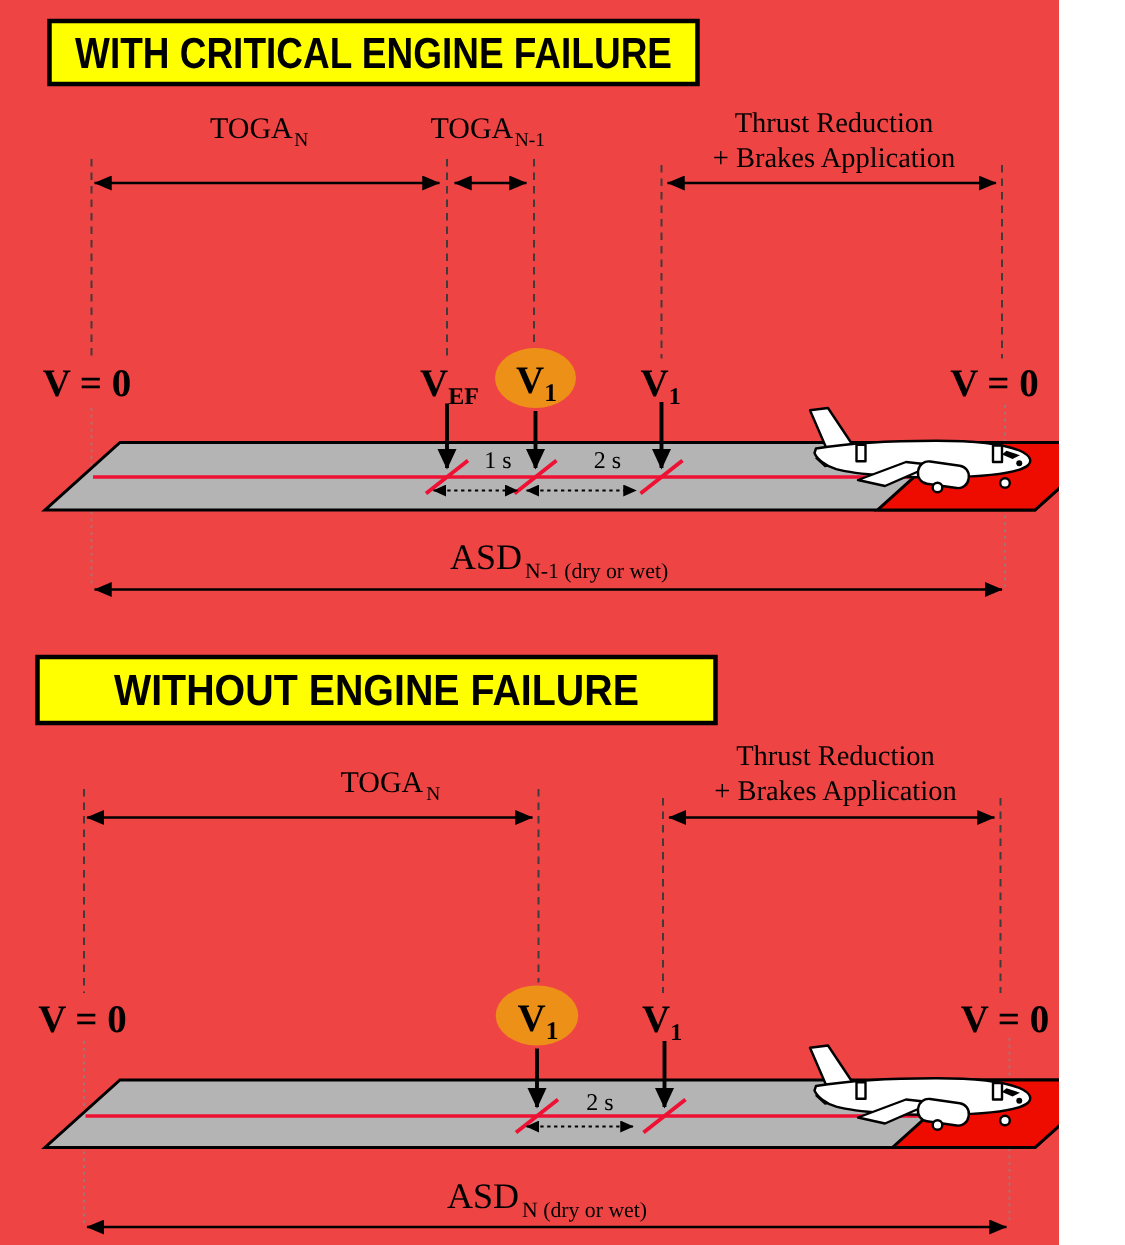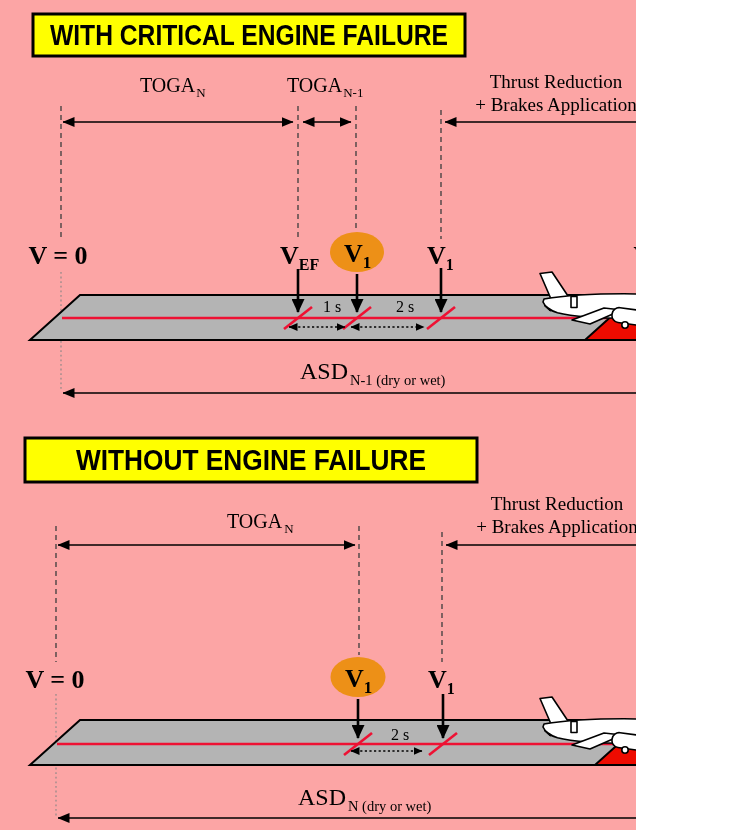--- a/index.html
+++ b/index.html
@@ -1,16 +1,16 @@
 <!DOCTYPE html>
 <html><head>
 <meta charset="utf-8">
 <style>
   html,body{margin:0;padding:0;background:#ffffff;}
-  .stage{position:relative;width:636px;height:830px;background:#fca5a5;overflow:hidden;text-align:center;}
+  .stage{position:relative;width:706px;height:830px;background:#ef4444;overflow:hidden;text-align:center;}
   svg{display:block;}
   .banner-rect{fill:#ffff00;stroke:#000;stroke-width:3;}
   .t-banner{font-family:"Liberation Sans",sans-serif;font-weight:bold;font-size:29px;fill:#000;}
   .t-lab{font-family:"Liberation Serif",serif;font-size:20px;fill:#000;}
   .t-thrust{font-family:"Liberation Serif",serif;font-size:19px;fill:#000;}
   .t-v{font-family:"Liberation Serif",serif;font-size:26px;font-weight:bold;fill:#000;}
   .t-time{font-family:"Liberation Serif",serif;font-size:16px;fill:#000;}
   .t-asd{font-family:"Liberation Serif",serif;font-size:24px;fill:#000;}
   .dash{stroke:#3c3c3c;stroke-width:1.3;stroke-dasharray:5 4;fill:none;}
   .dot{stroke:#858585;stroke-width:1.1;stroke-dasharray:1.8 2.8;fill:none;}

